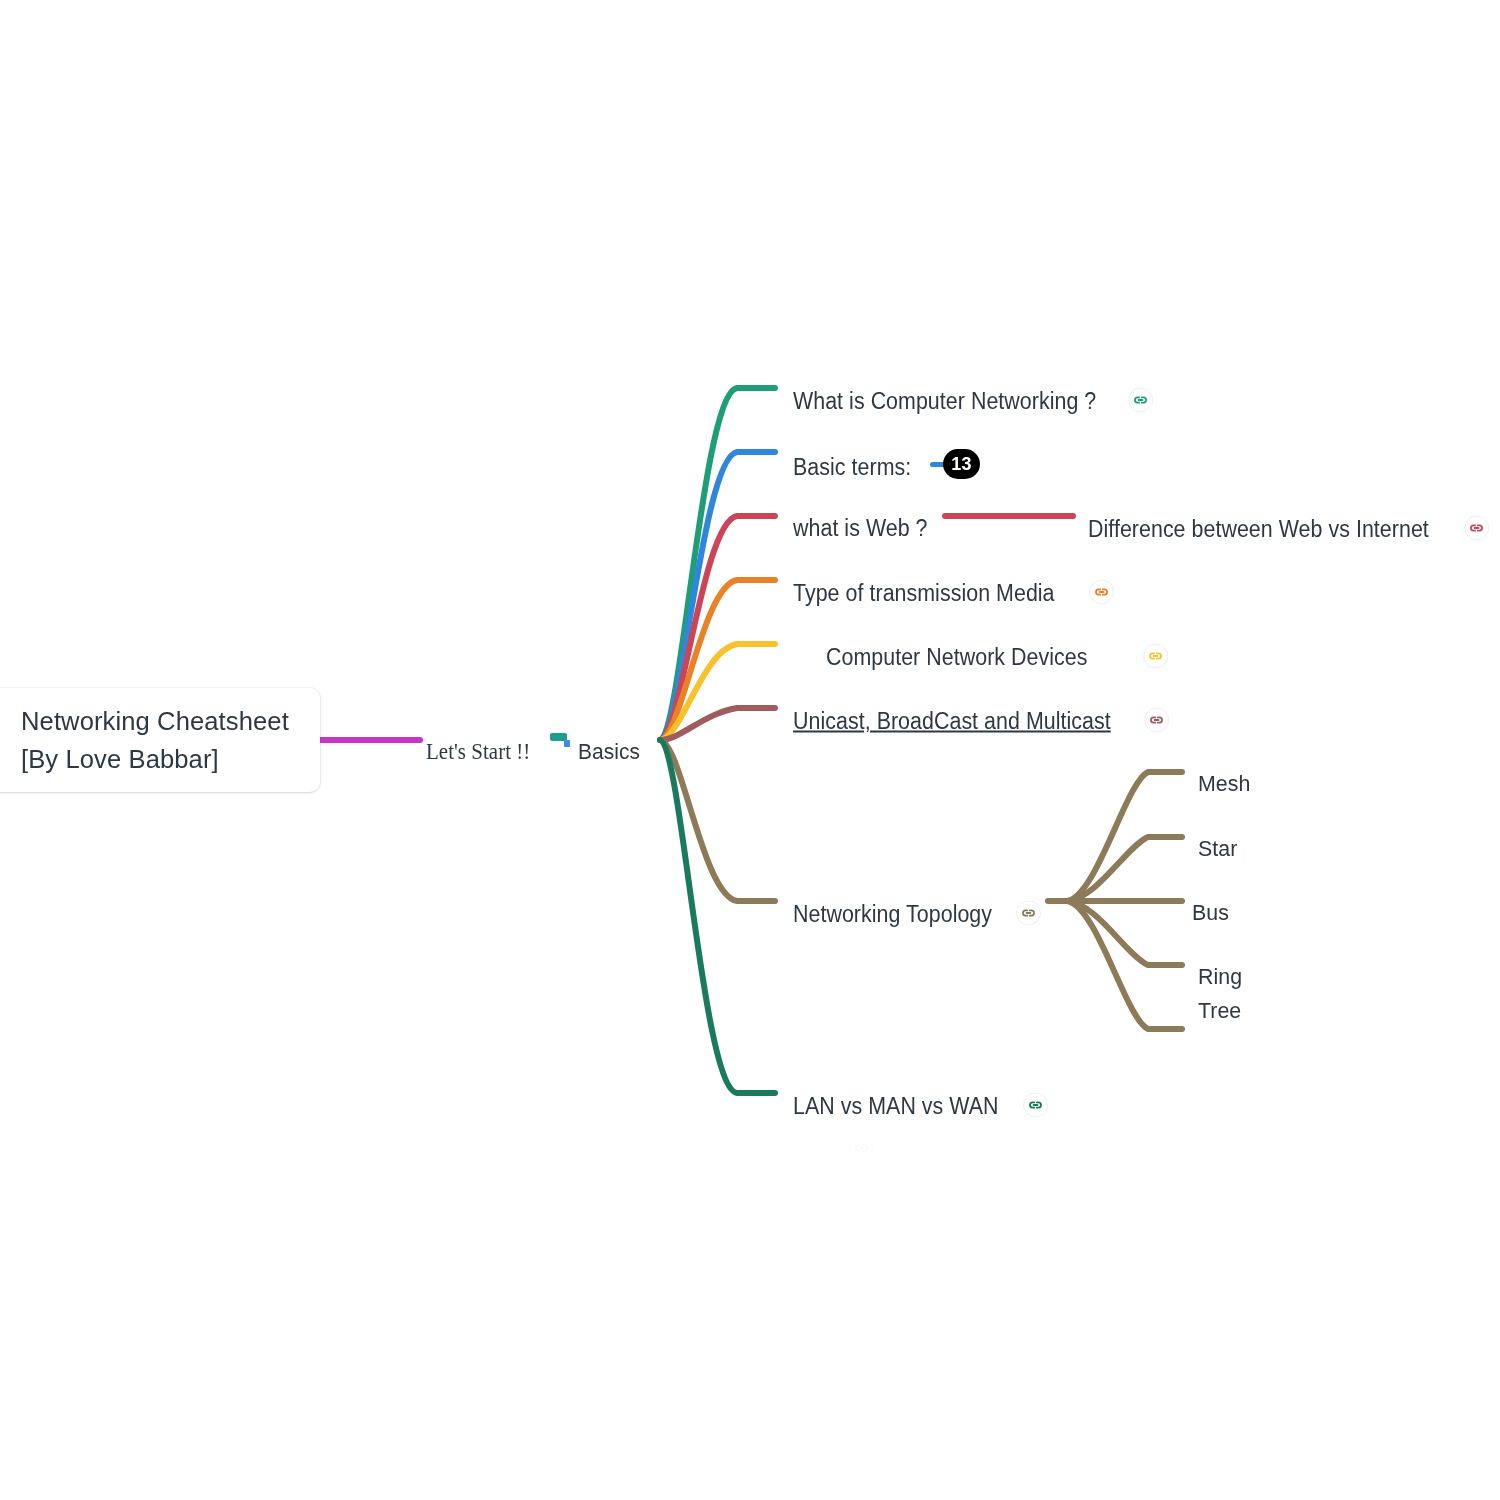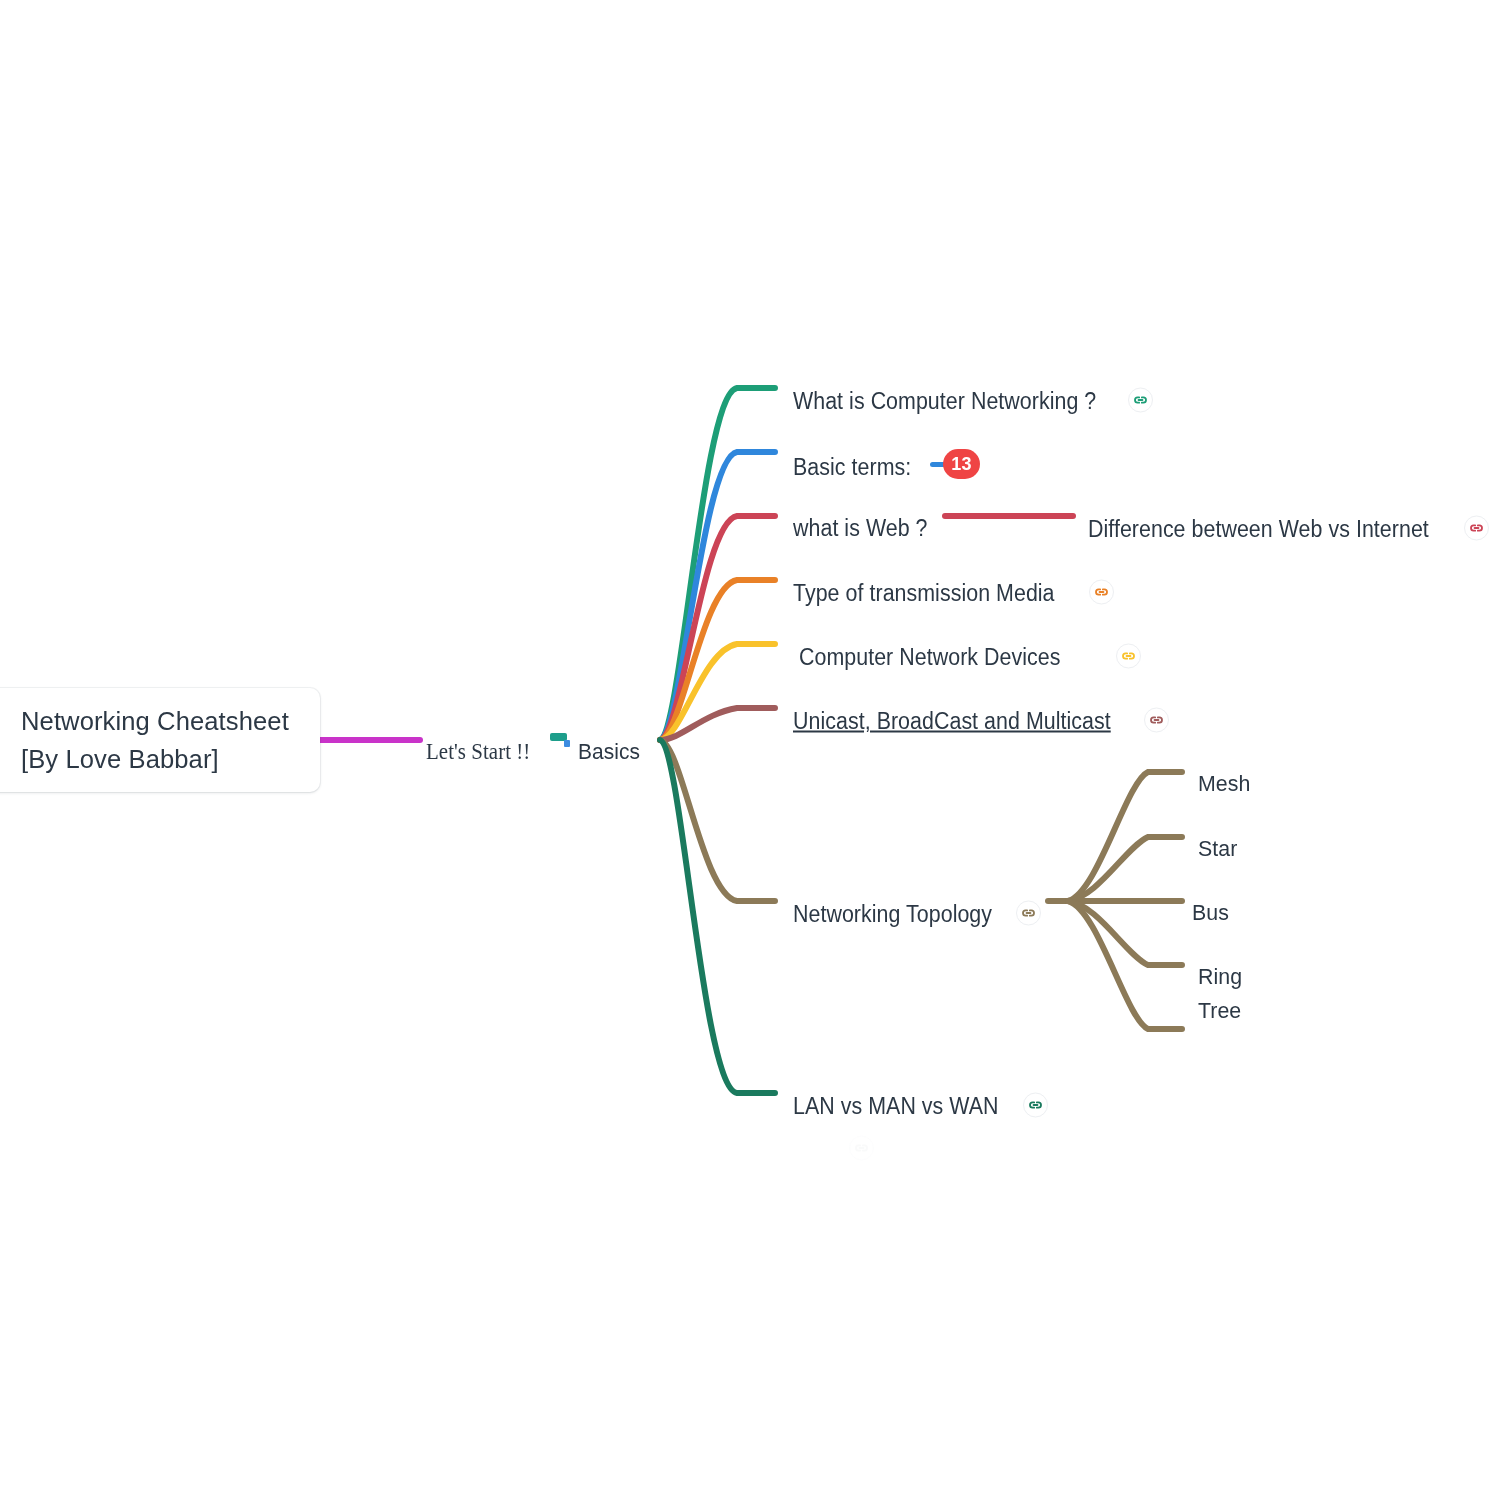--- a/index.html
+++ b/index.html
@@ -87,21 +87,21 @@
   .countstub {
     width: 17px; height: 5px;
     border-radius: 3px;
     background: #2F87DC;
     margin-right: -4px;
   }
   .countbadge {
     min-width: 36px; height: 30px;
     padding: 0 8px;
     border-radius: 15px;
-    background: #ef4444;
+    background: #000000;
     color: #ffffff;
     font-size: 18px;
     font-weight: bold;
     display: inline-flex;
     align-items: center; justify-content: center;
     letter-spacing: .3px;
   }
 
   
   .branch-glyph {
@@ -204,21 +204,21 @@
         <span class="linkicon">
           <svg width="15" height="15" viewBox="0 0 16 16">
             <g fill="none" stroke="#E98127" stroke-width="1.9" stroke-linecap="round">
               <path d="M6.6 5.2H4.9a2.8 2.8 0 0 0 0 5.6h1.7"></path>
               <path d="M9.4 5.2h1.7a2.8 2.8 0 0 1 0 5.6H9.4"></path>
               <path d="M5.9 8h4.2"></path>
             </g>
           </svg>
         </span>
       </div>
-      <div class="node" style="left: 799px; top: 644px; gap: 27px;">
+      <div class="node" style="left: 826px; top: 644px; gap: 27px;">
         <span class="txt">Computer Network Devices</span>
         <span class="linkicon">
           <svg width="15" height="15" viewBox="0 0 16 16">
             <g fill="none" stroke="#F9C22B" stroke-width="1.9" stroke-linecap="round">
               <path d="M6.6 5.2H4.9a2.8 2.8 0 0 0 0 5.6h1.7"></path>
               <path d="M9.4 5.2h1.7a2.8 2.8 0 0 1 0 5.6H9.4"></path>
               <path d="M5.9 8h4.2"></path>
             </g>
           </svg>
         </span>

